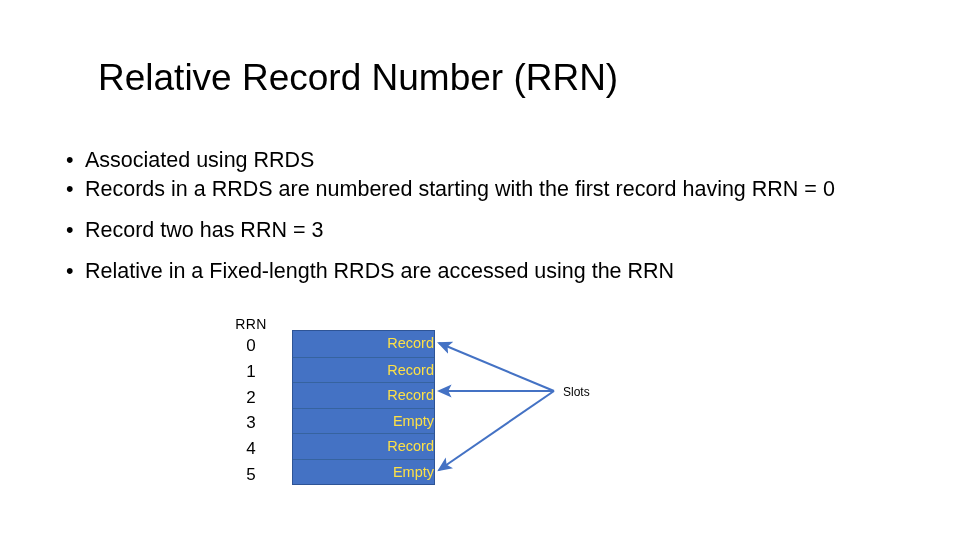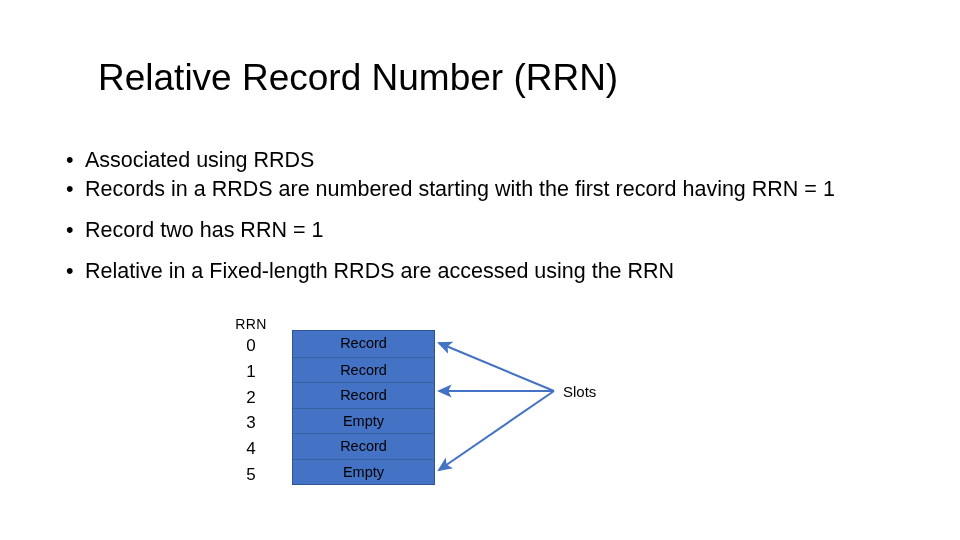--- a/index.html
+++ b/index.html
@@ -104,36 +104,36 @@
     left: 292px;
     top: 330px;
     width: 143px;
     border: 1px solid #2e5496;
     box-sizing: border-box;
     background: #4472c4;
   }
   .slot-row {
     height: 25.5px;
     line-height: 25.5px;
-    text-align: center;
-    color: #000000;
+    text-align: right;
+    color: #fde047;
     font-size: 14.5px;
     background: #4472c4;
     border-top: 1.6px solid #36639f;
     box-sizing: border-box;
   }
   .slot-row:first-child {
     border-top: none;
   }
 
   .slots-label {
     position: absolute;
     left: 563px;
     top: 383px;
-    font-size: 15px;
+    font-size: 12px;
     line-height: 18px;
     color: #000000;
   }
 
   svg.arrows {
     position: absolute;
     left: 0;
     top: 0;
     width: 960px;
     height: 540px;
@@ -148,26 +148,26 @@
 
   <div class="body-block">
 
     <div class="bullet-line bullet-gap-small">
       <span class="dot">•</span>
       <span class="btext">Associated using RRDS</span>
     </div>
 
     <div class="bullet-line bullet-gap-small">
       <span class="dot">•</span>
-      <span class="btext">Records in a RRDS are numbered starting with the first record having RRN = 1</span>
+      <span class="btext">Records in a RRDS are numbered starting with the first record having RRN = 0</span>
     </div>
 
     <div class="bullet-line bullet-gap-big">
       <span class="dot">•</span>
-      <span class="btext">Record two has RRN = 1</span>
+      <span class="btext">Record two has RRN = 3</span>
     </div>
 
     <div class="bullet-line bullet-gap-big">
       <span class="dot">•</span>
       <span class="btext">Relative in a Fixed-length RRDS are accessed using the RRN</span>
     </div>
 
   </div>
 
   <div class="diagram">

